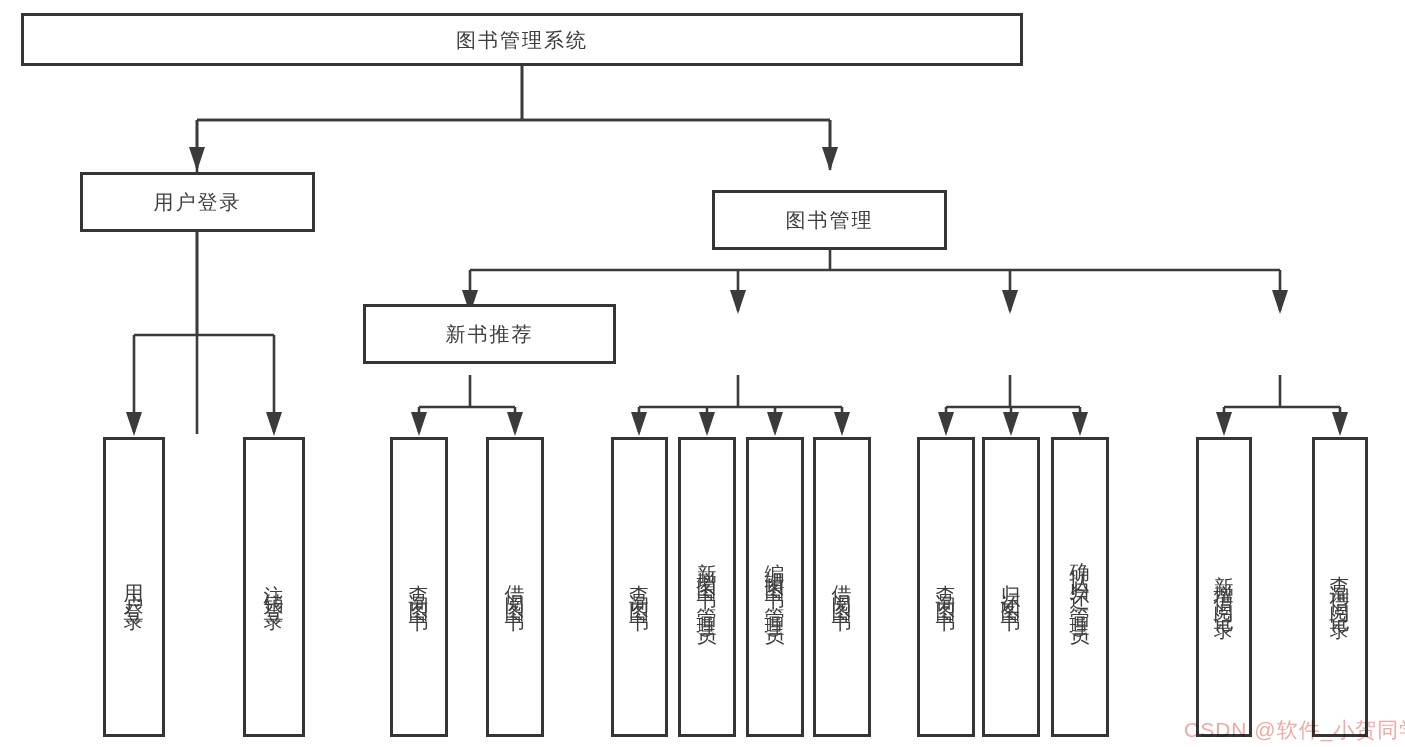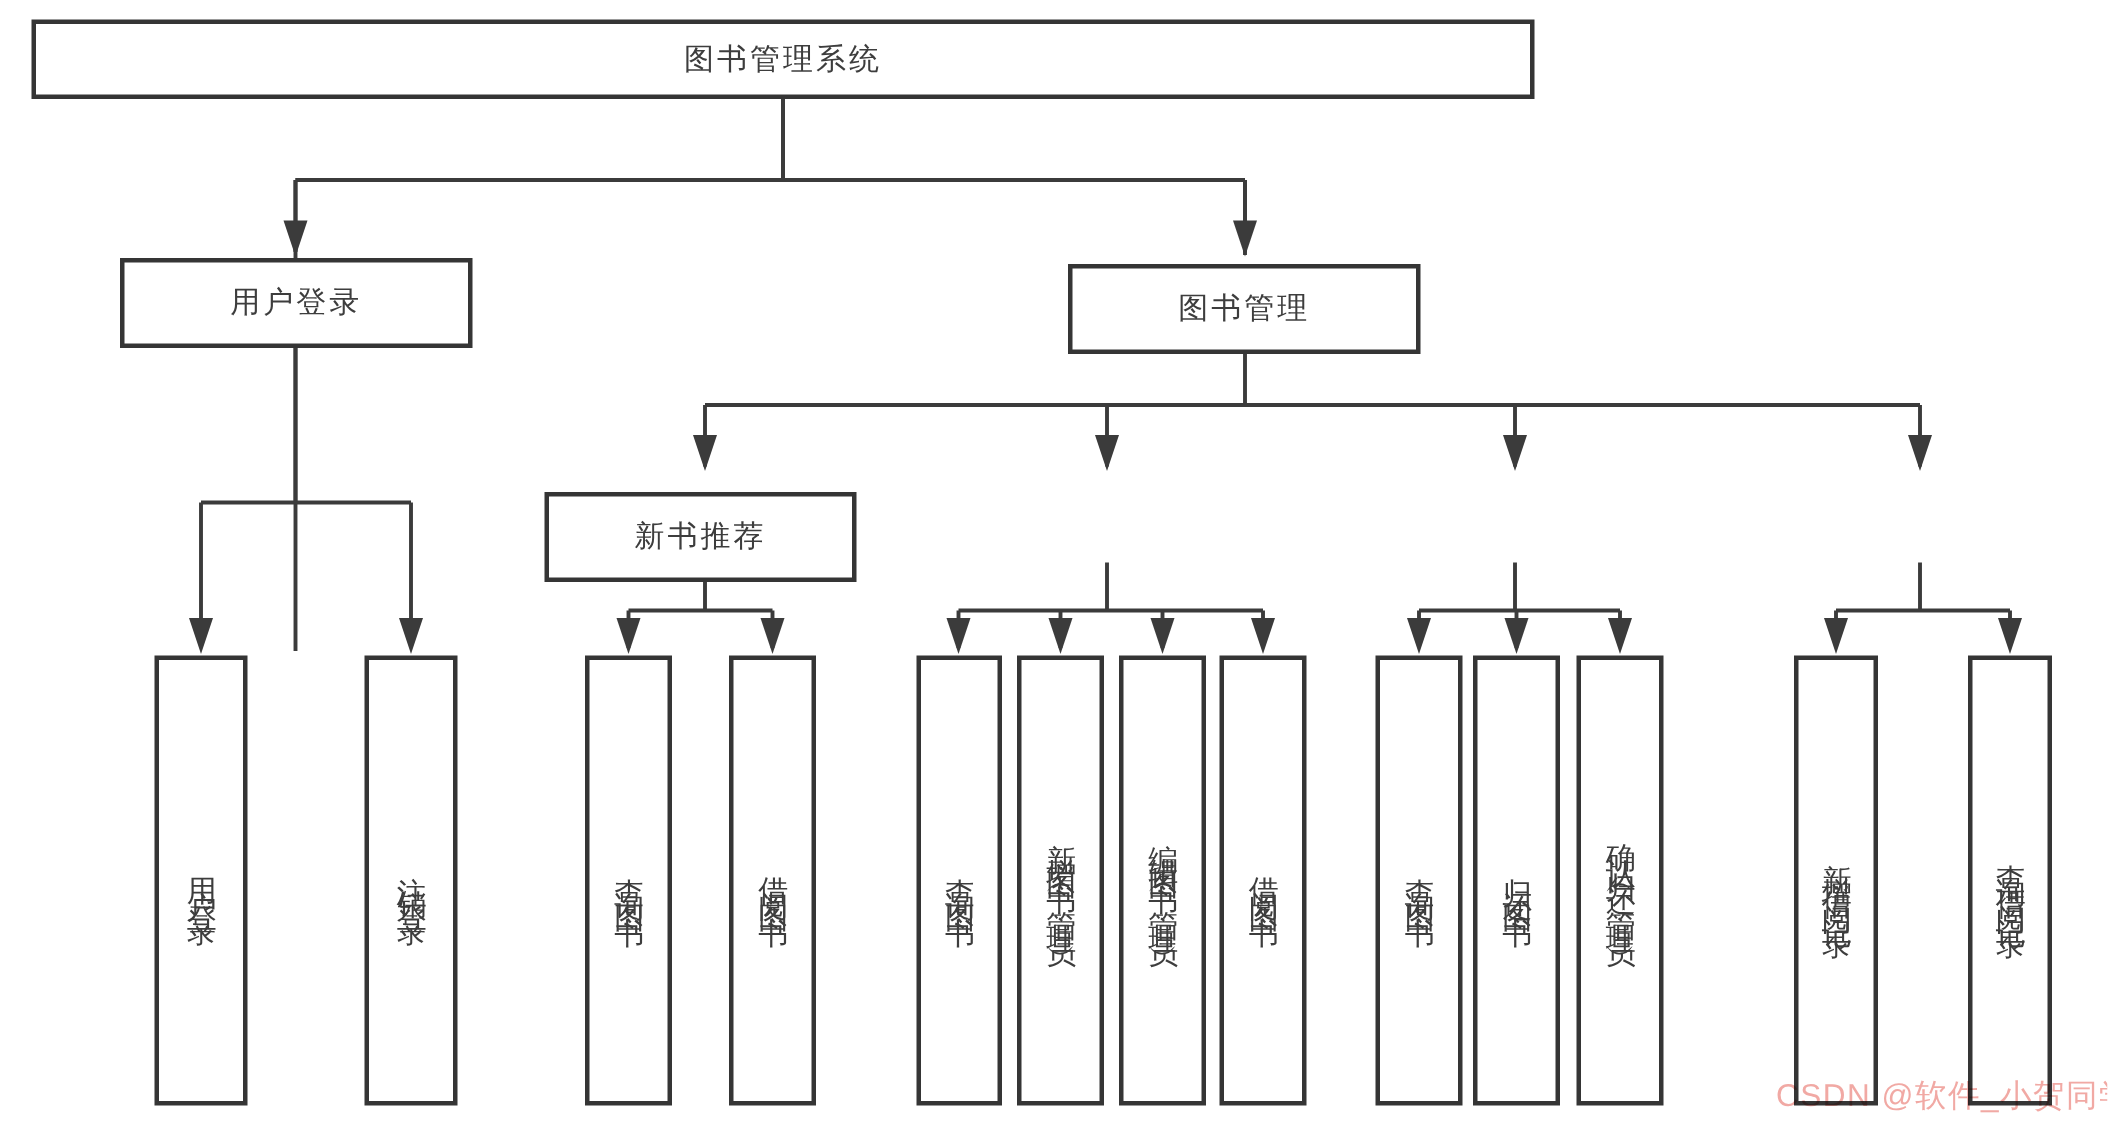--- a/index.html
+++ b/index.html
@@ -113,25 +113,25 @@
     </g>
   </svg>
 
   <div class="box" style="left:21px;top:13px;width:1002px;height:53px">
     <span class="lbl">图书管理系统</span>
   </div>
 
   <div class="box" style="left:80px;top:172px;width:235px;height:60px">
     <span class="lbl">用户登录</span>
   </div>
-  <div class="box" style="left:712px;top:176px;width:235px;height:60px">
+  <div class="box" style="left:712px;top:190px;width:235px;height:60px">
     <span class="lbl">图书管理</span>
   </div>
 
-  <div class="box" style="left:363px;top:328px;width:208px;height:60px">
+  <div class="box" style="left:363px;top:304px;width:253px;height:60px">
     <span class="lbl">新书推荐</span>
   </div>
 
   <div class="box v" style="left:103px;top:437px;width:62px;height:300px">
     <span class="lbl">用户登录</span>
   </div>
   <div class="box v" style="left:243px;top:437px;width:62px;height:300px">
     <span class="lbl">注销登录</span>
   </div>
 

